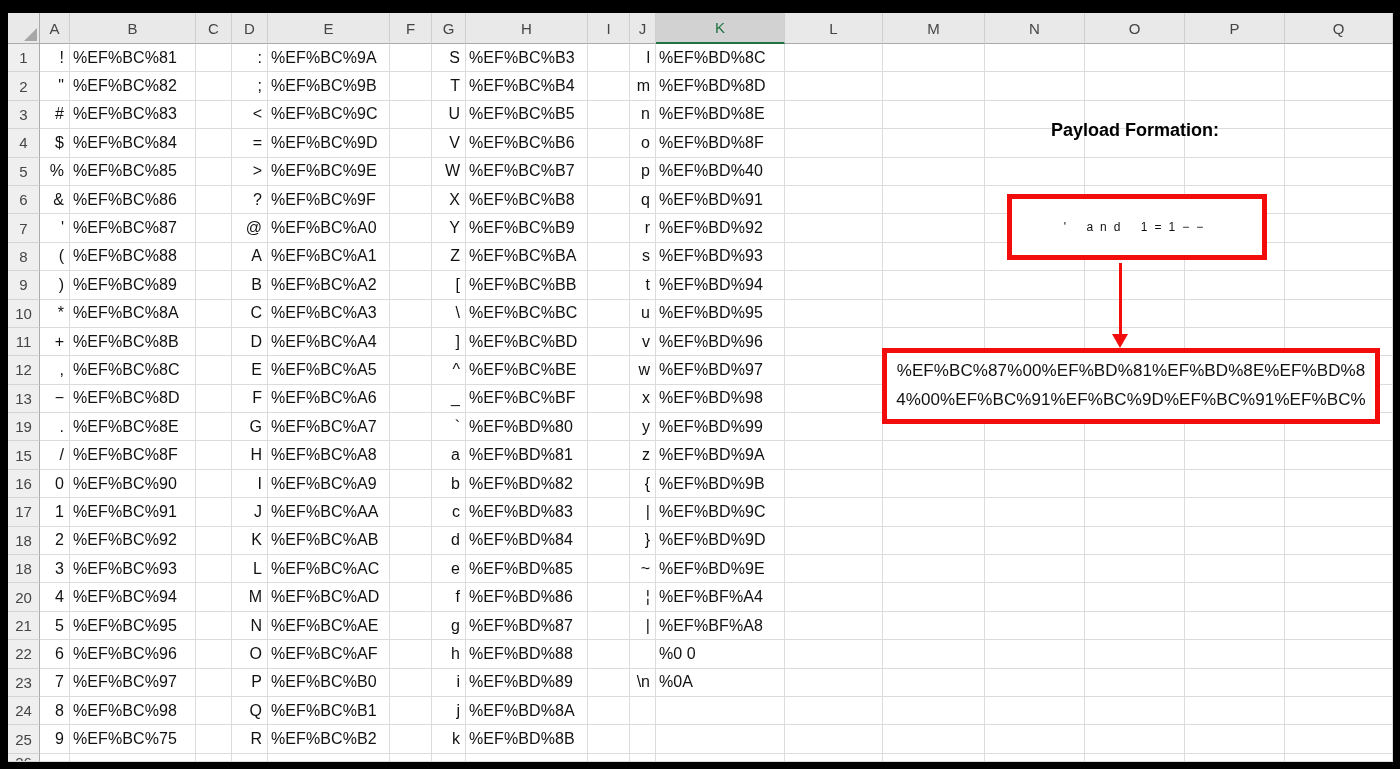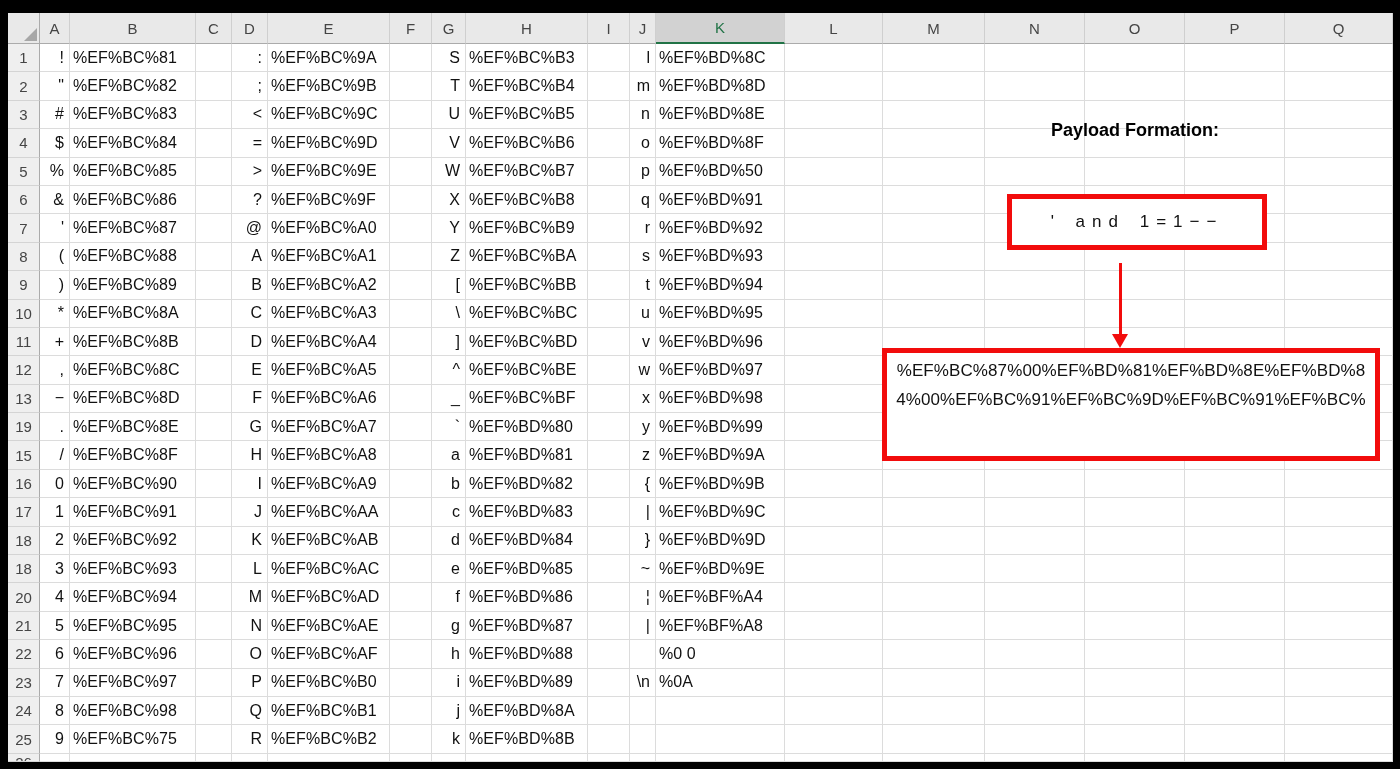--- a/index.html
+++ b/index.html
@@ -47,36 +47,36 @@
   .tri {
     position:absolute; right:2px; bottom:2px; width:0; height:0;
     border-bottom:13px solid #a7a7a7; border-left:13px solid transparent;
   }
   .overlay { position:absolute; left:0; top:16px; width:100%; height:100%; }
   .pf-title {
     position:absolute; left:917px; top:91px; width:420px;
     text-align:center; font-weight:bold; font-size:18px; color:#000;
   }
   .box1 {
-    position:absolute; left:999px; top:165px; width:260px; height:56px;
+    position:absolute; left:999px; top:165px; width:260px; height:66px;
     box-sizing:border-box; border:5px solid var(--accent); background:#fff;
     display:flex; align-items:center; justify-content:center;
-    font-size:17px; letter-spacing:7px; word-spacing:3px; color:#111;
+    font-size:12px; letter-spacing:7px; word-spacing:3px; color:#111;
   }
   .stem {
     position:absolute; left:1111px; top:234px; width:3px; height:73px;
     background:var(--accent);
   }
   .ahead {
     position:absolute; left:1104px; top:305px; width:0; height:0;
     border-left:8px solid transparent; border-right:8px solid transparent;
     border-top:14px solid var(--accent);
   }
   .box2 {
-    position:absolute; left:874px; top:319px; width:498px; height:113px;
+    position:absolute; left:874px; top:319px; width:498px; height:76px;
     box-sizing:border-box; border:5px solid var(--accent); background:#fff;
     text-align:center; font-size:17px; line-height:29px; padding-top:3px;
     color:#111; letter-spacing:0.1px;
   }
 </style>
 </head>
 <body>
 
 <div class="frame">
   <div class="sheet">
@@ -177,21 +177,21 @@
         <div class="cell char">%</div>
         <div class="cell code">%EF%BC%85</div>
         <div class="cell"></div>
         <div class="cell char">&gt;</div>
         <div class="cell code">%EF%BC%9E</div>
         <div class="cell"></div>
         <div class="cell char">W</div>
         <div class="cell code">%EF%BC%B7</div>
         <div class="cell"></div>
         <div class="cell char">p</div>
-        <div class="cell code">%EF%BD%50</div>
+        <div class="cell code">%EF%BD%40</div>
         <div class="cell"></div>
         <div class="cell"></div>
         <div class="cell"></div>
         <div class="cell"></div>
         <div class="cell"></div>
         <div class="cell"></div>
         <div class="cell rowhdr">6</div>
         <div class="cell char">&amp;</div>
         <div class="cell code">%EF%BC%86</div>
         <div class="cell"></div>

